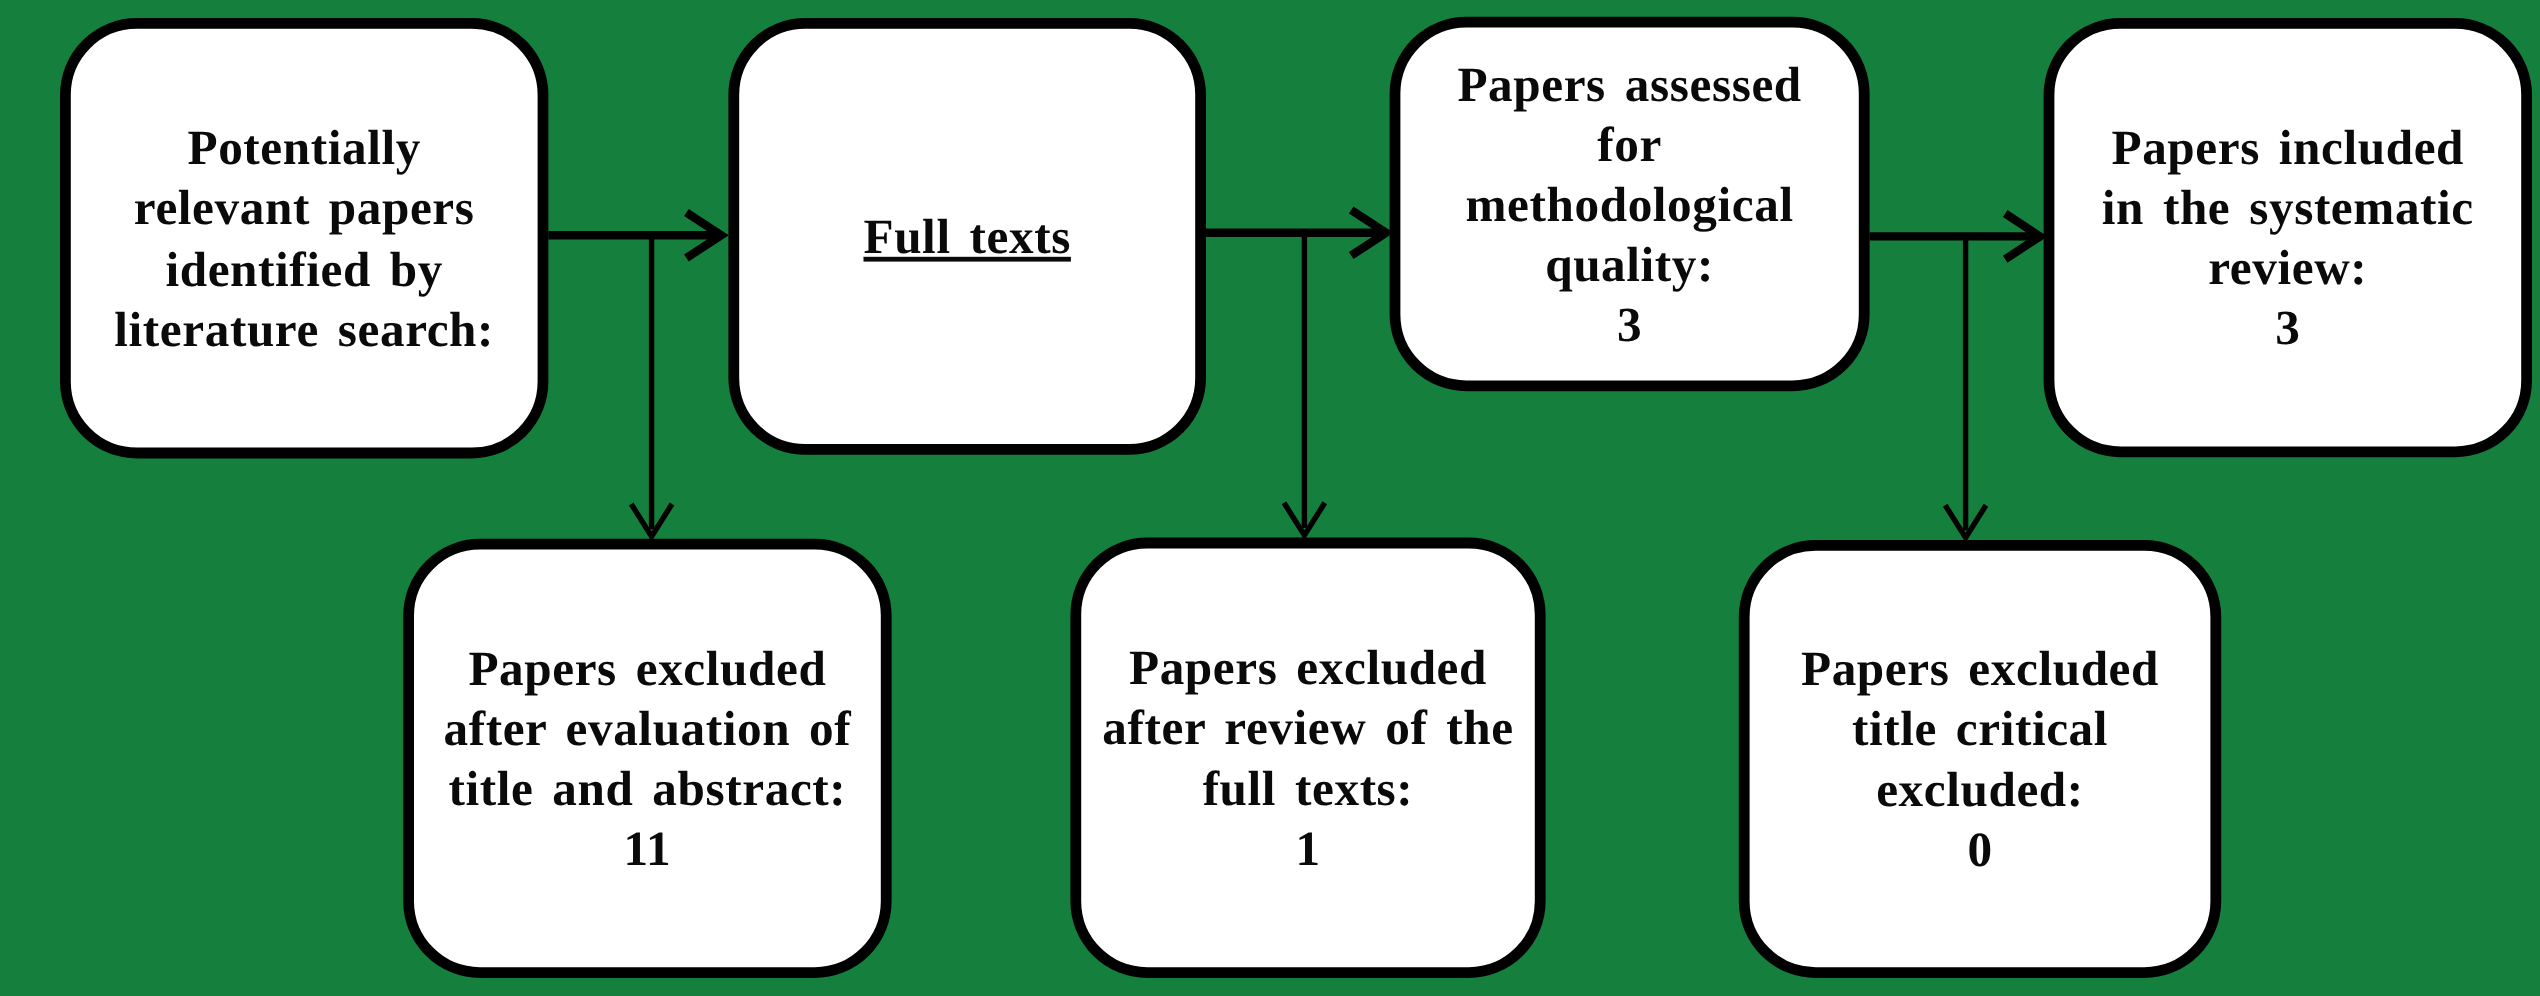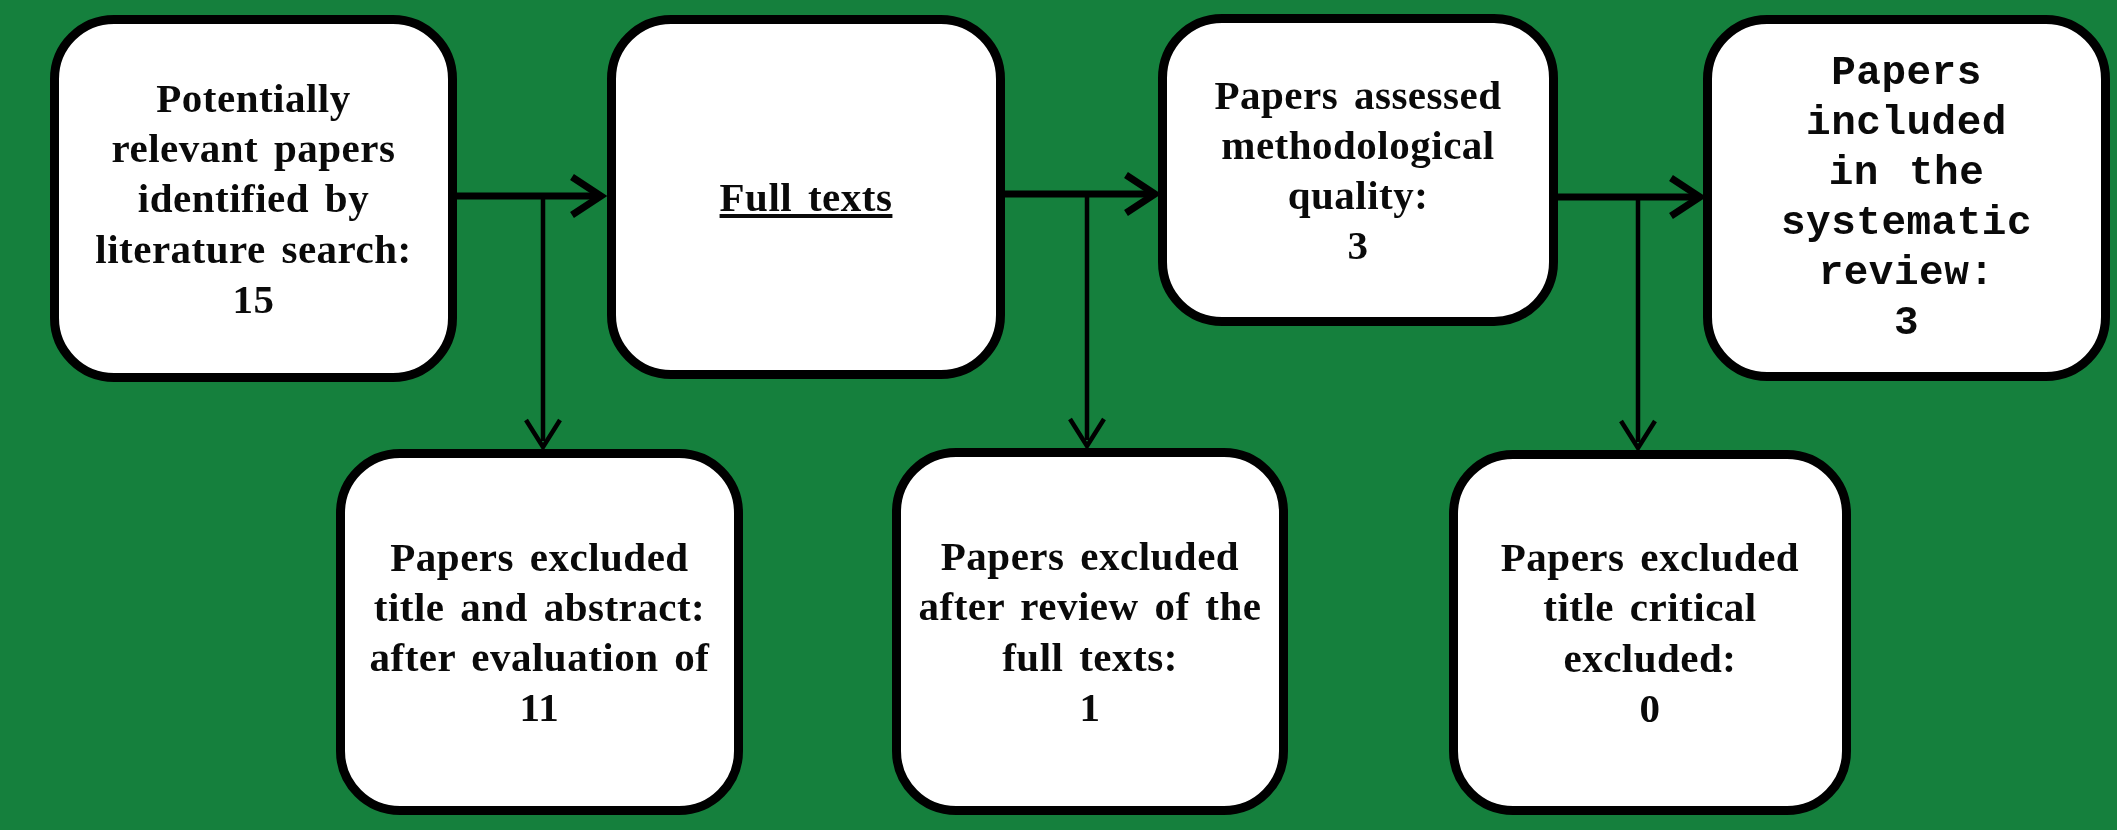--- a/index.html
+++ b/index.html
@@ -31,21 +31,21 @@
     line-height: 1.22;
     color: #0a0a0a;
     letter-spacing: 0.5px;
     word-spacing: 5px;
     padding: 0 14px;
   }
   
   .b0 { left: 50px;   top: 15px;  width: 407px; height: 367px; }
   .b1 { left: 607px;  top: 15px;  width: 398px; height: 364px; text-decoration: underline; }
   .b2 { left: 1158px; top: 14px;  width: 400px; height: 312px; }
-  .b3 { left: 1703px; top: 15px;  width: 407px; height: 366px; font-family: Liberation Mono, monospace; }
+  .b3 { left: 1703px; top: 15px;  width: 407px; height: 366px; }
   
   .b4 { left: 336px;  top: 449px; width: 407px; height: 366px; }
   .b5 { left: 892px;  top: 448px; width: 396px; height: 367px; }
   .b6 { left: 1449px; top: 450px; width: 402px; height: 365px; }
 </style>
 </head>
 <body>
 
 <div class="canvas">
 
@@ -81,53 +81,53 @@
       <polyline points="1621,421 1638,448 1655,421" stroke-width="4.5"></polyline>
     </g>
   </svg>
 
   <div class="fbox b0">
     <div>
         <div>Potentially</div>
         <div>relevant papers</div>
         <div>identified by</div>
         <div>literature search:</div>
-        <div>15</div>
       </div>
   </div>
 
   <div class="fbox b1">
     <div>
         <div>Full texts</div>
       </div>
   </div>
 
   <div class="fbox b2">
     <div>
         <div>Papers assessed</div>
+        <div>for</div>
         <div>methodological</div>
         <div>quality:</div>
         <div>3</div>
       </div>
   </div>
 
   <div class="fbox b3">
     <div>
         <div>Papers included</div>
         <div>in the systematic</div>
         <div>review:</div>
         <div>3</div>
       </div>
   </div>
 
   <div class="fbox b4">
     <div>
         <div>Papers excluded</div>
+        <div>after evaluation of</div>
         <div>title and abstract:</div>
-        <div>after evaluation of</div>
         <div>11</div>
       </div>
   </div>
 
   <div class="fbox b5">
     <div>
         <div>Papers excluded</div>
         <div>after review of the</div>
         <div>full texts:</div>
         <div>1</div>

